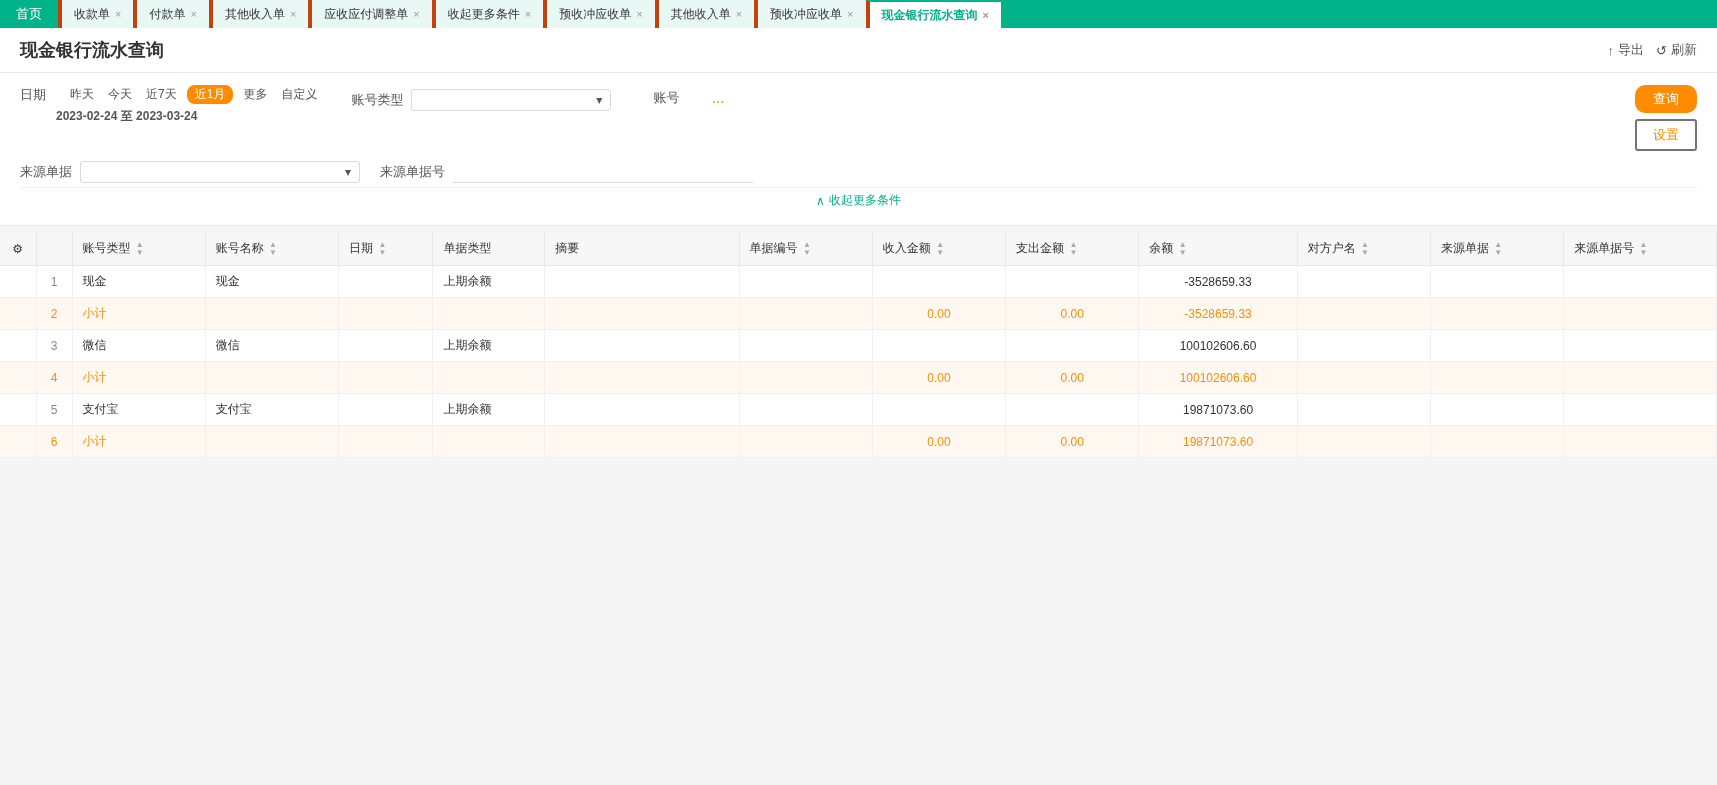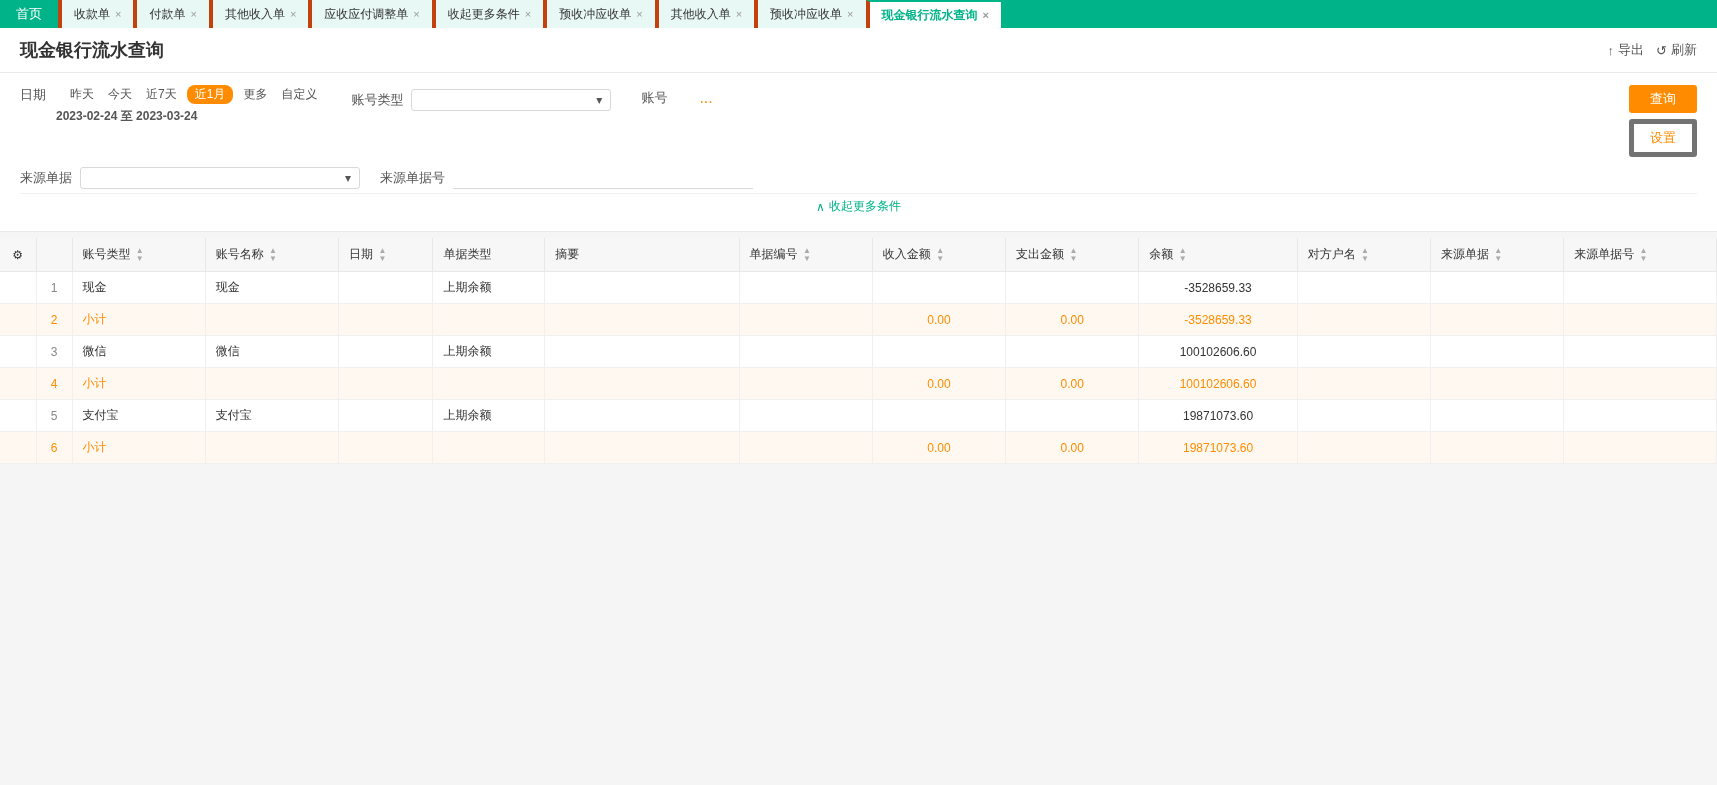--- a/index.html
+++ b/index.html
@@ -132,29 +132,29 @@
       padding: 3px 4px;
       min-width: 200px;
       font-size: 12px;
       outline: none;
       color: #555;
     }
     .action-btn-primary {
       background: #ff8c00;
       color: #fff;
       border: none;
-      border-radius: 3px;
+      border-radius: 10px;
       padding: 5px 16px;
       cursor: pointer;
       font-size: 13px;
     }
     .action-btn-secondary {
       background: #fff;
       color: #ff8c00;
-      border: 5px solid #737373;
+      border: 2px solid #737373;
       border-radius: 3px;
       padding: 5px 16px;
       cursor: pointer;
       font-size: 13px;
     }
     .btn-group {
       display: flex;
       flex-direction: column;
       gap: 6px;
       margin-left: auto;
@@ -315,21 +315,21 @@
     </div>
 
     <div style="display:flex; align-items:center; gap:8px; margin-top:4px;">
       <span class="filter-label">账号类型</span>
       <div class="filter-select" style="min-width:200px;">
         <span></span>
         <span>▾</span>
       </div>
     </div>
 
-    <div style="display:flex; align-items:flex-end; gap:12px; margin-top:4px;">
+    <div style="display:flex; align-items:flex-end; gap:12px; margin-top:4px;margin-left:12px;">
       <span class="filter-label">账号</span>
       <span class="dots-btn">...</span>
     </div>
 
     <div class="btn-group" style="margin-left:auto; margin-top:0;">
       <button class="action-btn-primary">查询</button>
       <button class="action-btn-secondary">设置</button>
     </div>
   </div>
 

